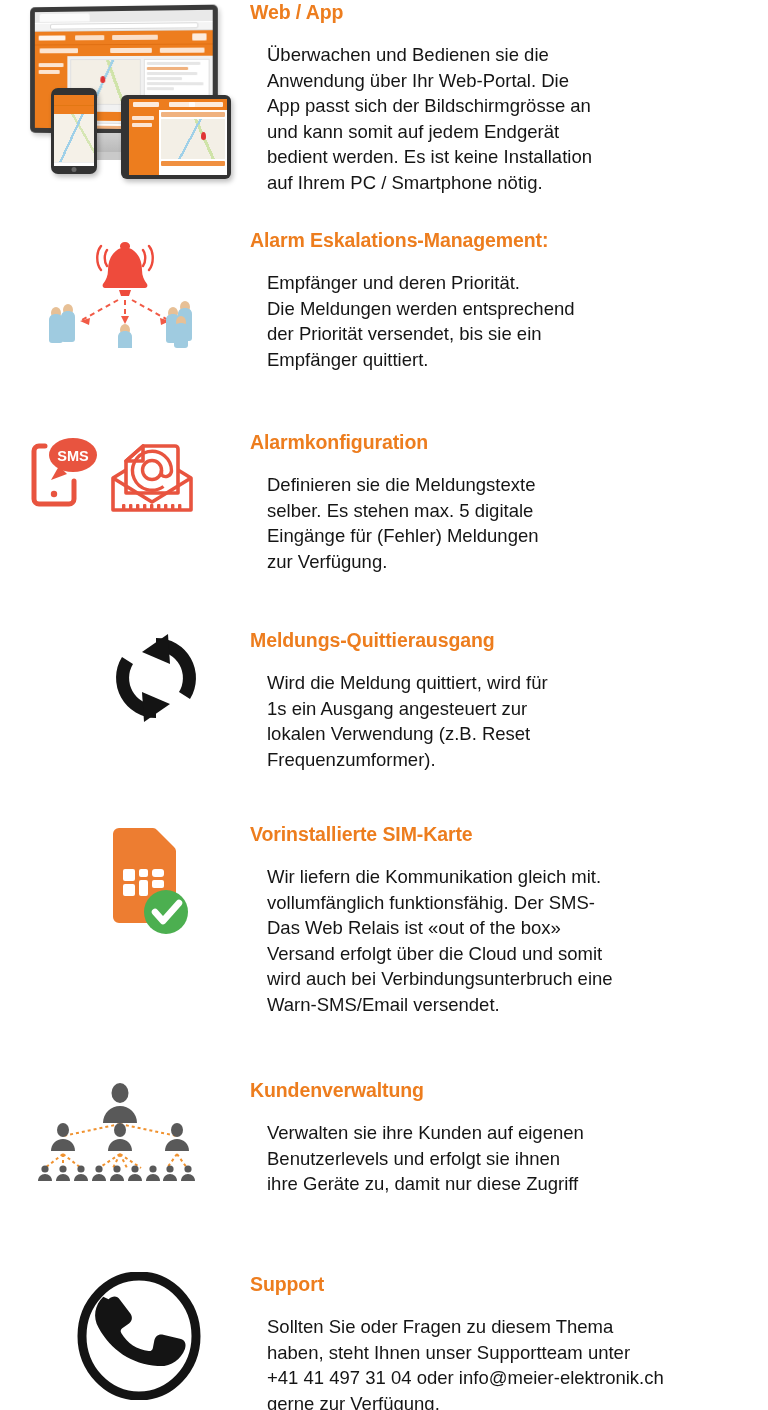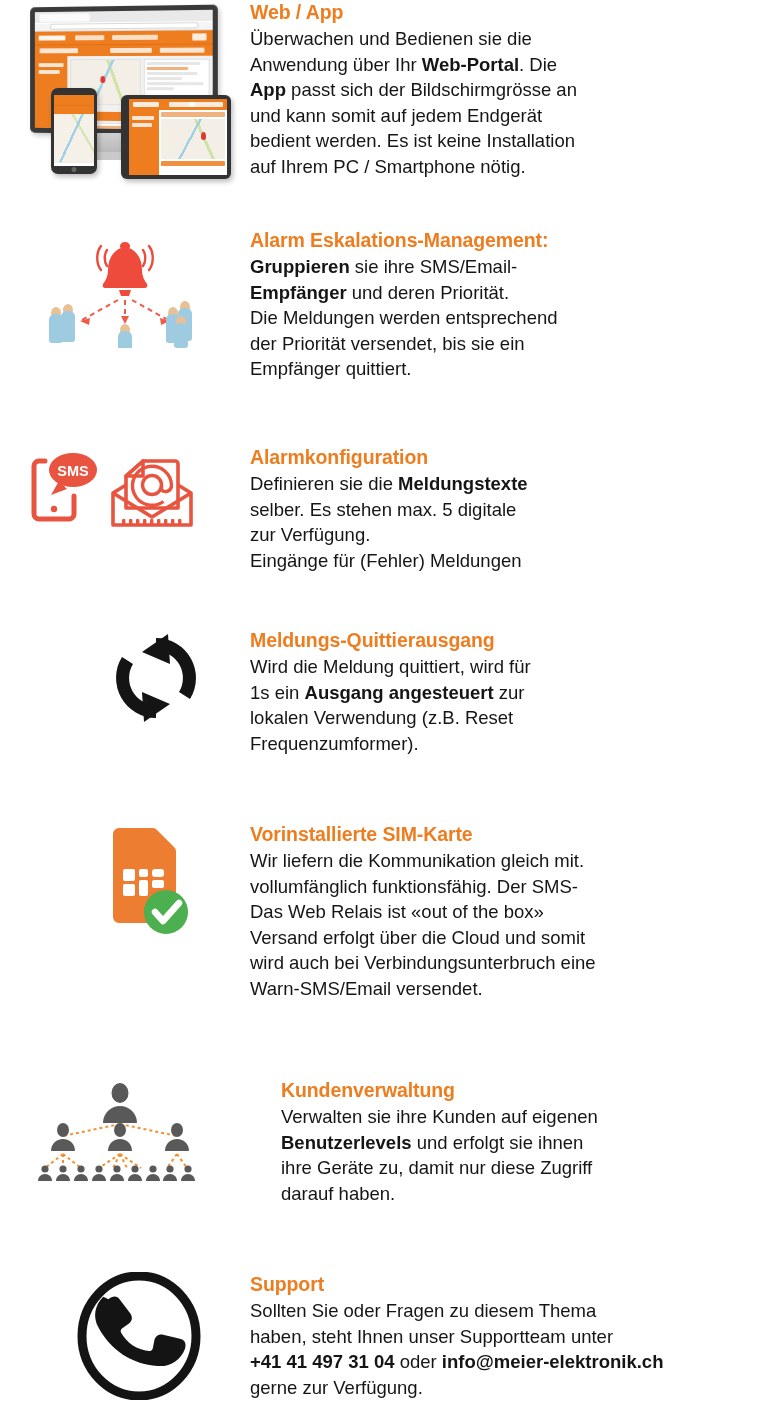--- a/index.html
+++ b/index.html
@@ -45,23 +45,23 @@
     color: #ED7D1E;
     line-height: 25px;
     letter-spacing: -0.1px;
     margin: 0 0 1px 0;
     white-space: nowrap;
   }
   .feat-body {
     font-size: 18.5px;
     line-height: 25.6px;
     color: #151515;
-    margin: 0;
-  }
-  .feat-body b { font-weight: bold; }
+    margin: 17px;
+  }
+  .feat-body b { font-weight: normal; }
 
   
   .devices { position: relative; width: 225px; height: 180px; }
   .monitor-body {
     position: absolute; left: 14px; top: 6px;
     width: 190px; height: 128px;
     background: #3a3a3a;
     border-radius: 5px;
     transform: perspective(700px) rotateY(-9deg);
     box-shadow: 2px 3px 5px rgba(0,0,0,.20);
@@ -304,30 +304,29 @@
           <ellipse cx="143" cy="85" rx="5" ry="6" fill="#E7C096"></ellipse>
           <path d="M136 92 c0 -4 3 -6 7 -6 s7 2 7 6 v20 c0 2 -1 3 -3 3 h-8 c-2 0 -3 -1 -3 -3z" fill="#9FCBE0"></path>
           <ellipse cx="151" cy="94" rx="5" ry="6" fill="#E7C096"></ellipse>
           <path d="M144 101 c0 -4 3 -6 7 -6 s7 2 7 6 v16 c0 2 -1 3 -3 3 h-8 c-2 0 -3 -1 -3 -3z" fill="#9FCBE0"></path>
         </g>
       </svg>
     </div>
     <div class="text-col">
       <div class="feat-title">Alarm Eskalations-Management:</div>
       <div class="feat-body">
-          <div><b>Gruppieren</b><span> sie ihre SMS/Email-</span></div>
           <div><b>Empfänger</b><span> und deren Priorität.</span></div>
           <div><span>Die Meldungen werden entsprechend</span></div>
           <div><span>der Priorität versendet, bis sie ein</span></div>
           <div><span>Empfänger quittiert.</span></div>
         </div>
     </div>
   </div>
 
-  <div class="feature" style="top:445px;">
+  <div class="feature" style="top:430px;">
     <div class="icon-col">
       <svg width="200" height="100" viewBox="0 0 200 100">
         <g fill="none" stroke="#E8543F" stroke-width="5" stroke-linecap="round" stroke-linejoin="round">
           <path d="M20 16 h-6 a5 5 0 0 0 -5 5 v48 a5 5 0 0 0 5 5 h30 a5 5 0 0 0 5 -5 v-18"></path>
         </g>
         <circle cx="29" cy="64" r="3.2" fill="#E8543F"></circle>
         <g>
           <ellipse cx="48" cy="25" rx="24" ry="17" fill="#E8543F"></ellipse>
           <path d="M34 36 l-8 14 16 -6z" fill="#E8543F"></path>
           <text x="48" y="31" font-family="'Liberation Sans', sans-serif" font-size="14.5" font-weight="bold" fill="#ffffff" text-anchor="middle">SMS</text>
@@ -353,22 +352,22 @@
             <rect x="146" y="74" width="3.4" height="7" rx="1"></rect>
           <rect x="153" y="74" width="3.4" height="7" rx="1"></rect>
         </g>
       </svg>
     </div>
     <div class="text-col">
       <div class="feat-title">Alarmkonfiguration</div>
       <div class="feat-body">
           <div><span>Definieren sie die </span><b>Meldungstexte</b></div>
           <div><span>selber. Es stehen max. 5 digitale</span></div>
+          <div><span>Eingänge für (Fehler) Meldungen</span></div>
           <div><span>zur Verfügung.</span></div>
-          <div><span>Eingänge für (Fehler) Meldungen</span></div>
         </div>
     </div>
   </div>
 
   <div class="feature" style="top:628px;">
     <div class="icon-col">
       <svg width="100" height="100" viewBox="0 0 100 100" style="margin-left:62px">
         <g fill="#141414">
           <path d="M50 10 a40 40 0 0 1 34 61 l-11 -7 a27 27 0 0 0 -23 -41 z"></path>
           <path d="M50 90 a40 40 0 0 1 -34 -61 l11 7 a27 27 0 0 0 23 41 z"></path>
@@ -410,21 +409,21 @@
           <div><span>Wir liefern die Kommunikation gleich mit.</span></div>
           <div><span>vollumfänglich funktionsfähig. Der SMS-</span></div>
           <div><span>Das Web Relais ist «out of the box»</span></div>
           <div><span>Versand erfolgt über die Cloud und somit</span></div>
           <div><span>wird auch bei Verbindungsunterbruch eine</span></div>
           <div><span>Warn-SMS/Email versendet.</span></div>
         </div>
     </div>
   </div>
 
-  <div class="feature" style="top:1078px;gap:31px;">
+  <div class="feature" style="top:1078px;">
     <div class="icon-col">
       <svg width="180" height="115" viewBox="0 0 180 115">
         <g stroke="#F0922F" stroke-width="2" stroke-dasharray="3,3" fill="none">
           <path d="M85 46 L28 58"></path>
             <path d="M85 46 L85 58"></path>
             <path d="M85 46 L142 58"></path>
           <path d="M28 76 L10 90"></path>
             <path d="M28 76 L28 90"></path>
             <path d="M28 76 L46 90"></path>
           <path d="M85 76 L64 90"></path>
@@ -471,21 +470,20 @@
             <path d="M146 103 c0 -4 3 -7 7 -7 s7 3 7 7z"></path>
         </g>
       </svg>
     </div>
     <div class="text-col">
       <div class="feat-title">Kundenverwaltung</div>
       <div class="feat-body">
           <div><span>Verwalten sie ihre Kunden auf eigenen</span></div>
           <div><b>Benutzerlevels</b><span> und erfolgt sie ihnen</span></div>
           <div><span>ihre Geräte zu, damit nur diese Zugriff</span></div>
-          <div><span>darauf haben.</span></div>
         </div>
     </div>
   </div>
 
   <div class="feature" style="top:1272px;">
     <div class="icon-col">
       <svg width="128" height="128" viewBox="0 0 128 128" style="margin-left:28px">
         <ellipse cx="64" cy="64" rx="57" ry="60" fill="none" stroke="#141414" stroke-width="9"></ellipse>
         <g fill="#141414" transform="rotate(-12 64 64)">
           <path d="M46 24 c5 -3 10 -2 12 3 l8 17 c2 5 0 9 -5 11 l-7 3 c-2 1 -3 3 -2 5 4 12 13 21 25 25 2 1 4 0 5 -2 l3 -7 c2 -5 6 -7 11 -5 l17 8 c5 2 6 7 3 12 -7 11 -20 16 -33 12 -27 -8 -46 -27 -54 -54 -4 -13 1 -25 12 -32z" transform="translate(-6,-4) scale(0.92) translate(6,4)"></path>

